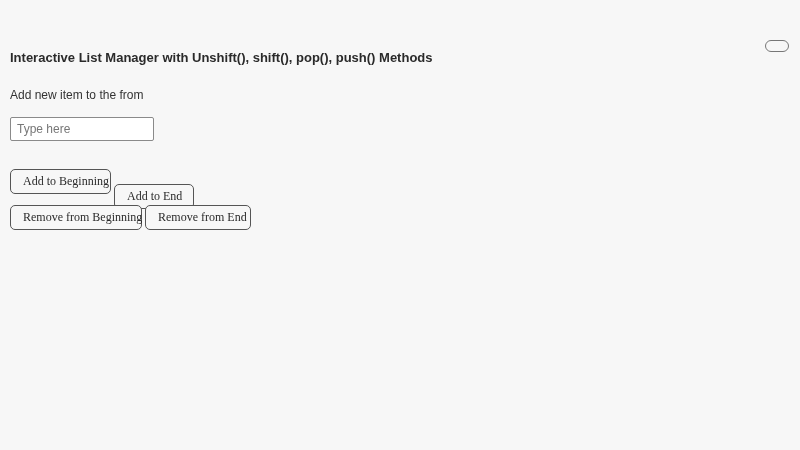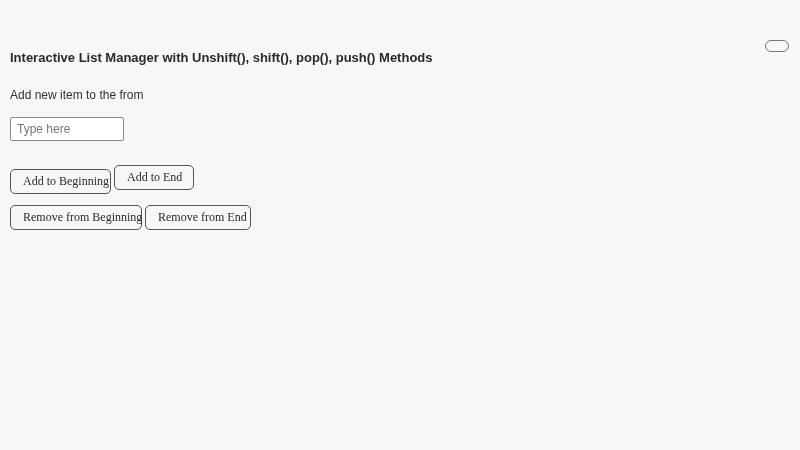--- a/index.html
+++ b/index.html
@@ -39,21 +39,21 @@
       position: absolute;
       left: 10px;
       top: 88px;
       font-size: 12px;
       color: #333;
     }
     .text-input {
       position: absolute;
       left: 10px;
       top: 117px;
-      width: 114px;
+      width: 144px;
       height: 24px;
       box-sizing: border-box;
       border: 1px solid #8a8a8a;
       border-radius: 2px;
       background: #ffffff;
       padding: 0 6px;
       font-family: "Liberation Sans", sans-serif;
       font-size: 12px;
       color: #333;
       outline: none;
@@ -67,21 +67,21 @@
       border-radius: 5px;
       background: #f7f7f7;
       font-family: Liberation Serif, serif;
       font-size: 12px;
       color: #2a2a2a;
       padding: 0 12px;
       cursor: pointer;
       white-space: nowrap;
     }
     #btn-add-beginning { left: 10px; top: 169px; width: 101px; }
-    #btn-add-end { left: 114px; top: 165px; width: 80px; }
+    #btn-add-end { left: 114px; top: 184px; width: 80px; }
     #btn-remove-beginning { left: 10px; top: 205px; width: 132px; }
     #btn-remove-end { left: 145px; top: 205px; width: 106px; text-align: center; }
   </style>
 </head>
 <body>
 
 <button class="corner-btn"></button>
 
 <h1>Interactive List Manager with Unshift(), shift(), pop(), push() Methods</h1>
 

